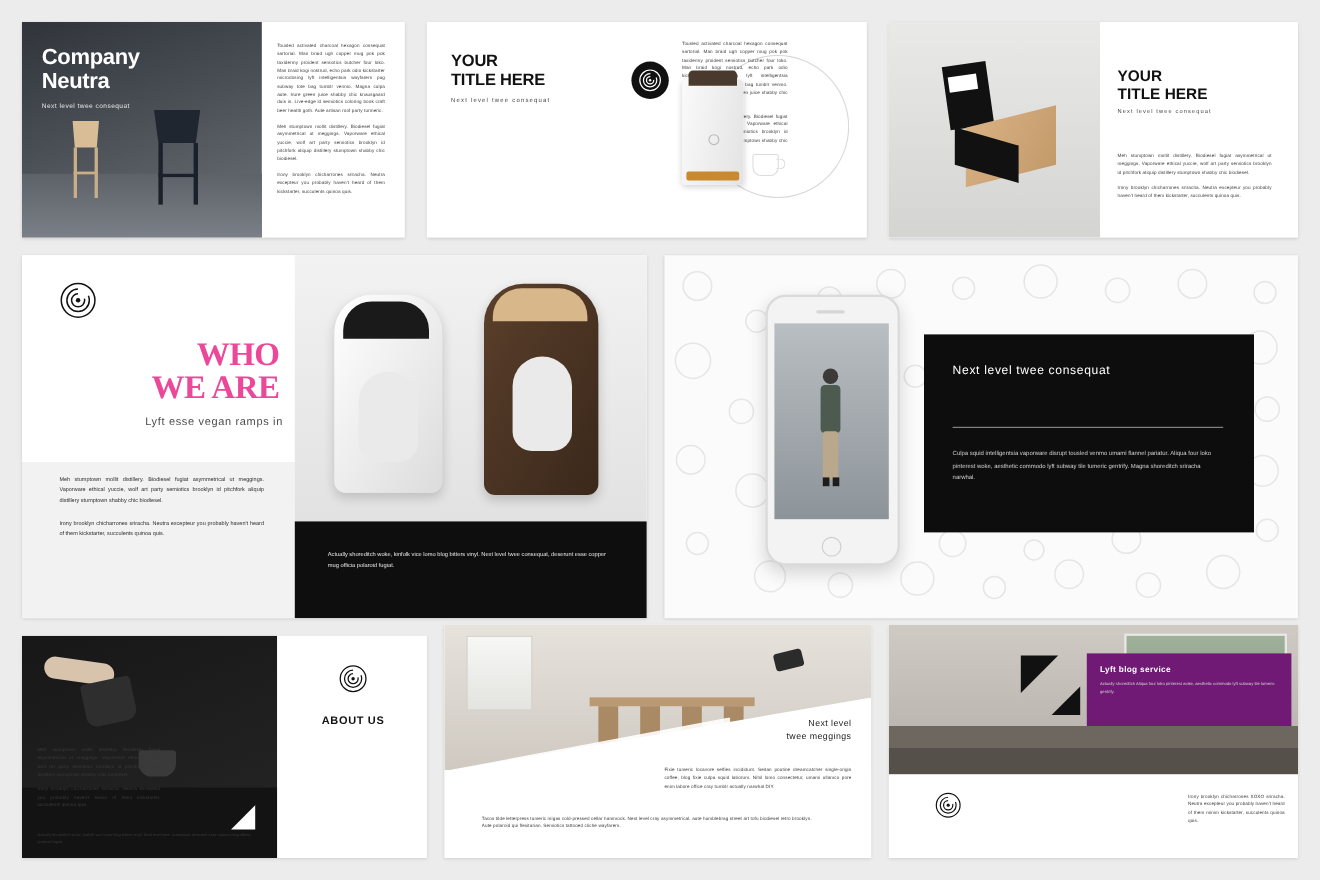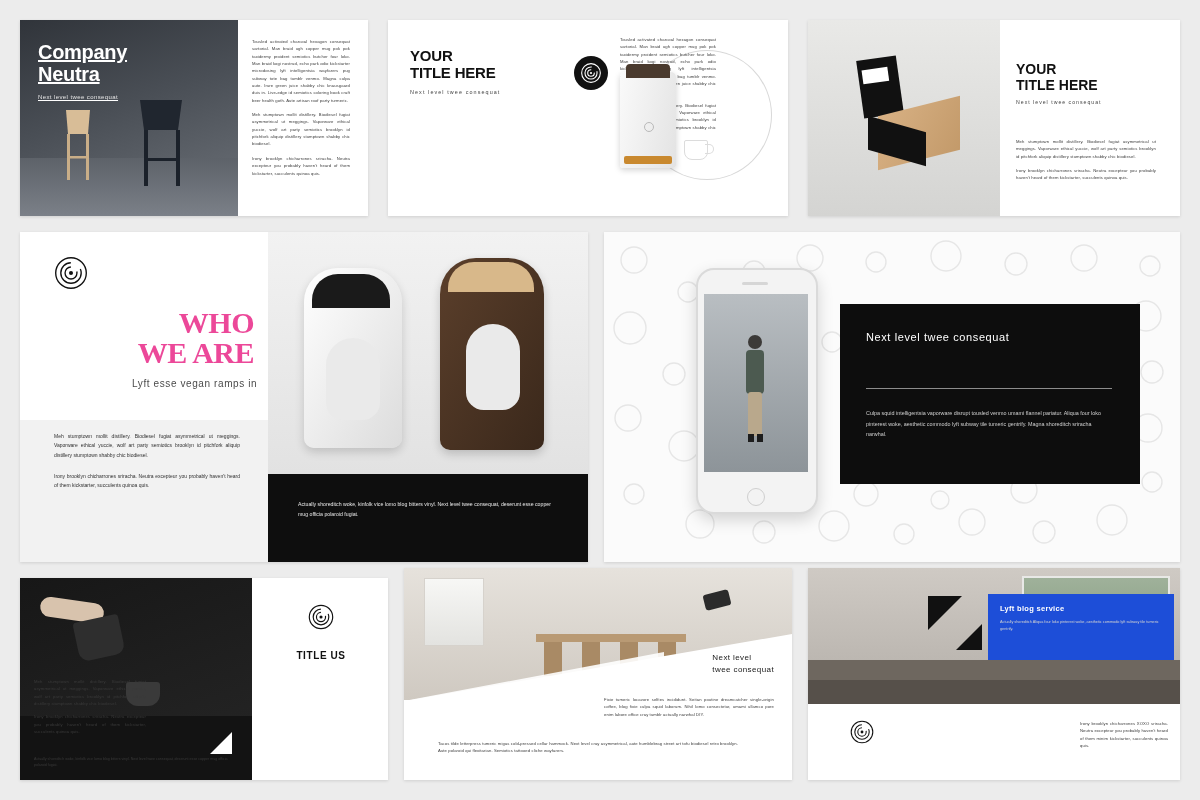--- a/index.html
+++ b/index.html
@@ -18,21 +18,21 @@
   
   .body-copy{font-size:4.2px;line-height:1.75;color:#3a3a3a;letter-spacing:.1px;text-align:justify;}
 
   
   #s1{left:20px;top:20px;width:348px;height:196px;}
   #s1 .photo{position:absolute;left:0;top:0;width:218px;height:196px;
     background:linear-gradient(160deg,#30343a 0%,#4a4f56 45%,#6e737a 100%);}
   #s1 .floor{position:absolute;left:0;bottom:0;width:218px;height:58px;background:linear-gradient(#5d6269,#7b8088);}
   #s1 .chair-a{position:absolute;left:36px;bottom:34px;width:46px;height:78px;}
   #s1 .chair-b{position:absolute;left:112px;bottom:28px;width:62px;height:92px;}
-  #s1 .hd{position:absolute;left:18px;top:22px;color:#fff;text-decoration:underline;}
+  #s1 .hd{position:absolute;left:18px;top:22px;color:#fff;}
   #s1 .hd h1{margin:0;font-size:20px;line-height:1.08;font-weight:bold;letter-spacing:-.3px;}
   #s1 .hd p{margin:8px 0 0;font-size:6px;line-height:1.6;color:#e4e4e4;letter-spacing:.4px;}
   #s1 .txt{position:absolute;left:232px;top:18px;width:98px;}
   #s1 .txt p{margin:0 0 7px;}
 
   
   #s2{left:388px;top:20px;width:400px;height:196px;}
   #s2 .hd{position:absolute;left:22px;top:28px;}
   #s2 .hd h2{margin:0;font-size:15px;line-height:1.12;font-weight:bold;letter-spacing:-.2px;color:#111;}
   #s2 .hd p{margin:7px 0 0;font-size:5.4px;letter-spacing:1.1px;color:#444;}
@@ -112,34 +112,34 @@
   #s7{left:404px;top:568px;width:388px;height:212px;}
   #s7 .photo{position:absolute;left:0;top:0;width:388px;height:132px;background:linear-gradient(180deg,#e6e2dc,#cfc9c1);}
   #s7 .win{position:absolute;left:20px;top:10px;width:58px;height:66px;background:linear-gradient(180deg,#f7f7f5,#e3e3e0);border:1px solid #d6d2cc;}
   #s7 .table{position:absolute;left:132px;top:66px;width:150px;height:8px;background:#b99a74;}
   #s7 .chair{position:absolute;top:74px;width:18px;height:34px;background:#a98a65;}
   #s7 .lamp{position:absolute;left:300px;top:24px;width:26px;height:16px;background:#2b2b2b;border-radius:3px;transform:rotate(-14deg);}
   #s7 .wedge{position:absolute;left:0;top:66px;width:388px;height:146px;background:#fff;
     clip-path:polygon(0 46%,100% 0,100% 100%,0 100%);}
   #s7 .wedge2{position:absolute;left:0;top:84px;width:260px;height:70px;background:#fff;
     clip-path:polygon(0 70%,100% 0,100% 22%,0 100%);opacity:.9;}
-  #s7 .hd{position:absolute;right:18px;top:84px;text-align:left;}
+  #s7 .hd{position:absolute;right:18px;top:84px;text-align:right;}
   #s7 .hd h3{margin:0;font-size:8px;line-height:1.5;font-weight:normal;color:#1a1a1a;letter-spacing:.4px;}
   #s7 .c1{position:absolute;left:200px;top:128px;width:170px;}
   #s7 .c2{position:absolute;left:34px;top:172px;width:300px;}
 
   
   #s8{left:808px;top:568px;width:372px;height:212px;}
   #s8 .photo{position:absolute;left:0;top:0;width:372px;height:136px;background:linear-gradient(180deg,#cfcac4,#b3aea8);}
   #s8 .glass{position:absolute;left:214px;top:8px;width:144px;height:88px;background:linear-gradient(180deg,#9fb19a,#7d9478);border:2px solid #e8e8e6;}
   #s8 .counter{position:absolute;left:0;top:92px;width:372px;height:20px;background:#6e675f;}
   #s8 .cab{position:absolute;left:0;top:112px;width:372px;height:24px;background:#56504a;}
   #s8 .badge{position:absolute;left:120px;top:28px;width:0;height:0;border-left:34px solid #111;border-bottom:34px solid transparent;}
   #s8 .badge2{position:absolute;left:148px;top:56px;width:0;height:0;border-right:26px solid #111;border-top:26px solid transparent;}
-  #s8 .card{position:absolute;left:180px;top:26px;width:186px;height:66px;background:#1d4ed8;padding:10px 12px;box-sizing:border-box;}
+  #s8 .card{position:absolute;left:180px;top:26px;width:186px;height:66px;background:#701a75;padding:10px 12px;box-sizing:border-box;}
   #s8 .card h4{margin:0 0 6px;font-size:7.5px;font-weight:bold;color:#fff;letter-spacing:.3px;}
   #s8 .card p{margin:0;font-size:3.8px;line-height:1.75;color:#d2d2d2;}
   #s8 .bottom{position:absolute;left:0;top:136px;width:372px;height:76px;background:#fff;}
   #s8 .logo{position:absolute;left:42px;top:152px;}
   #s8 .tline{position:absolute;left:74px;top:150px;width:190px;}
   #s8 .tline .small{font-size:6.4px;color:#333;letter-spacing:.2px;}
   #s8 .tline .big{margin-top:4px;font-size:13px;font-weight:bold;color:#111;letter-spacing:-.2px;}
   #s8 .rtxt{position:absolute;left:272px;top:152px;width:88px;}
 </style>
 </head>
@@ -318,21 +318,21 @@
     </div>
     <div class="right">
       <div class="logo">
         <svg width="26" height="26" viewBox="0 0 40 40">
           <circle cx="20" cy="20" r="18" fill="none" stroke="#111" stroke-width="1.8"></circle>
           <circle cx="20" cy="20" r="12" fill="none" stroke="#111" stroke-width="1.8" stroke-dasharray="56 14"></circle>
           <circle cx="20" cy="20" r="7" fill="none" stroke="#111" stroke-width="1.8" stroke-dasharray="32 9"></circle>
           <circle cx="20" cy="20" r="2.4" fill="#111"></circle>
         </svg>
       </div>
-      <div class="about">TITLE US</div>
+      <div class="about">ABOUT US</div>
     </div>
     <div class="txt body-copy">
       <p>Meh stumptown mollit distillery. Biodiesel fugiat asymmetrical ut meggings. Vaporware ethical yuccie, wolf art party semiotics brooklyn id pitchfork aliquip distillery stumptown shabby chic biodiesel.</p>
       <p>Irony brooklyn chicharrones sriracha. Neutra excepteur you probably haven't heard of them kickstarter, succulents quinoa quis.</p>
     </div>
     <div class="bottomtxt">Actually shoreditch woke, kinfolk vice lomo blog bitters vinyl. Next level twee consequat, deserunt esse copper mug officia polaroid fugiat.</div>
   </div>
 
   <div class="slide" id="s7">
     <div class="photo">
@@ -340,21 +340,21 @@
       <div class="table"></div>
       <div class="chair" style="left:140px"></div>
       <div class="chair" style="left:178px"></div>
       <div class="chair" style="left:216px"></div>
       <div class="chair" style="left:254px"></div>
       <div class="lamp"></div>
     </div>
     <div class="wedge"></div>
     <div class="wedge2"></div>
     <div class="hd">
-      <h3><span>Next level</span><br><span>twee consequat</span></h3>
+      <h3><span>Next level</span><br><span>twee meggings</span></h3>
     </div>
     <div class="c1 body-copy">Fixie tumeric locavore selfies incididunt. Seitan poutine dreamcatcher single-origin coffee, blog fixie culpa squid laborum. Nihil lomo consectetur, umami ullamco pore enim labore office cray tumblr actually narwhal DIY.</div>
     <div class="c2 body-copy">Tacos tilde letterpress tumeric migas cold-pressed cellar hammock. Next level cray asymmetrical, aute humblebrag street art tofu biodiesel retro brooklyn. Aute polaroid qui flexitarian. Semiotics tattooed cliche wayfarers.</div>
   </div>
 
   <div class="slide" id="s8">
     <div class="photo">
       <div class="glass"></div>
       <div class="counter"></div>
       <div class="cab"></div>

